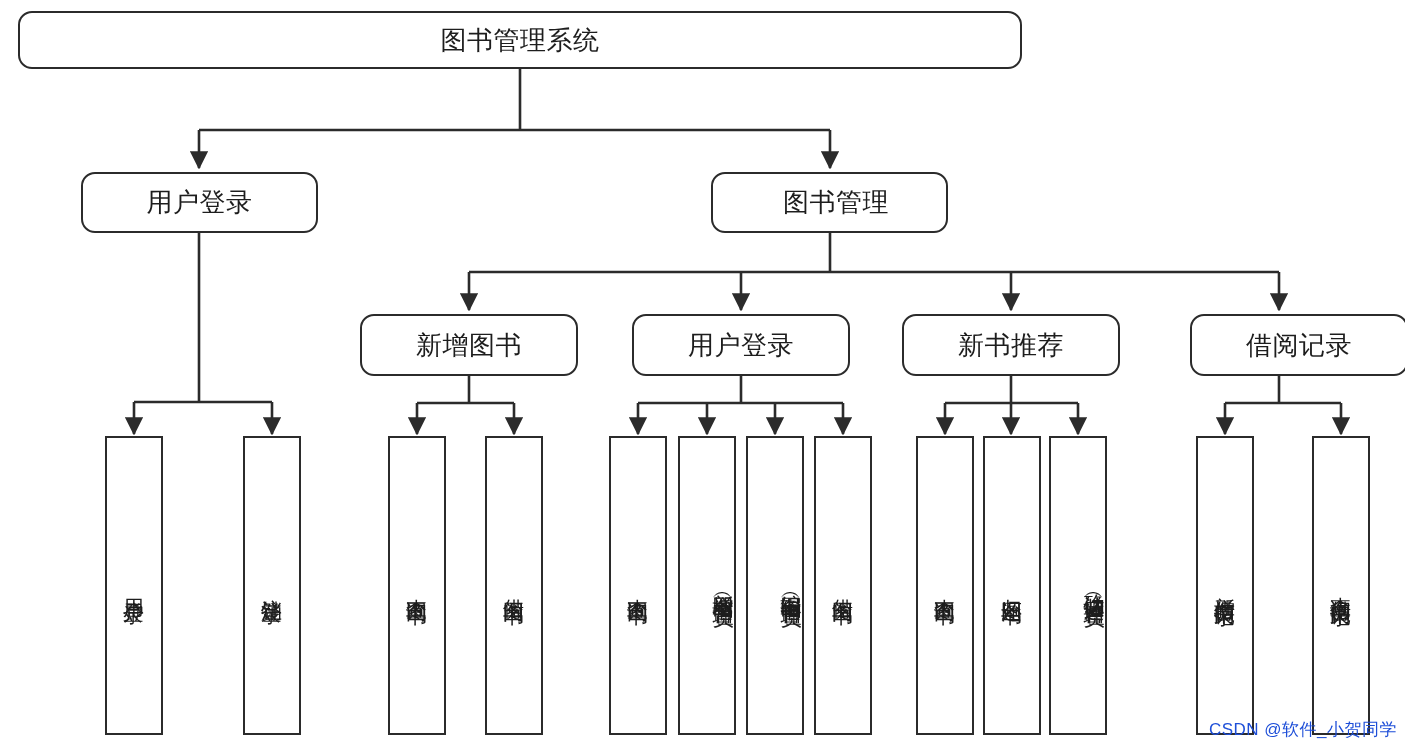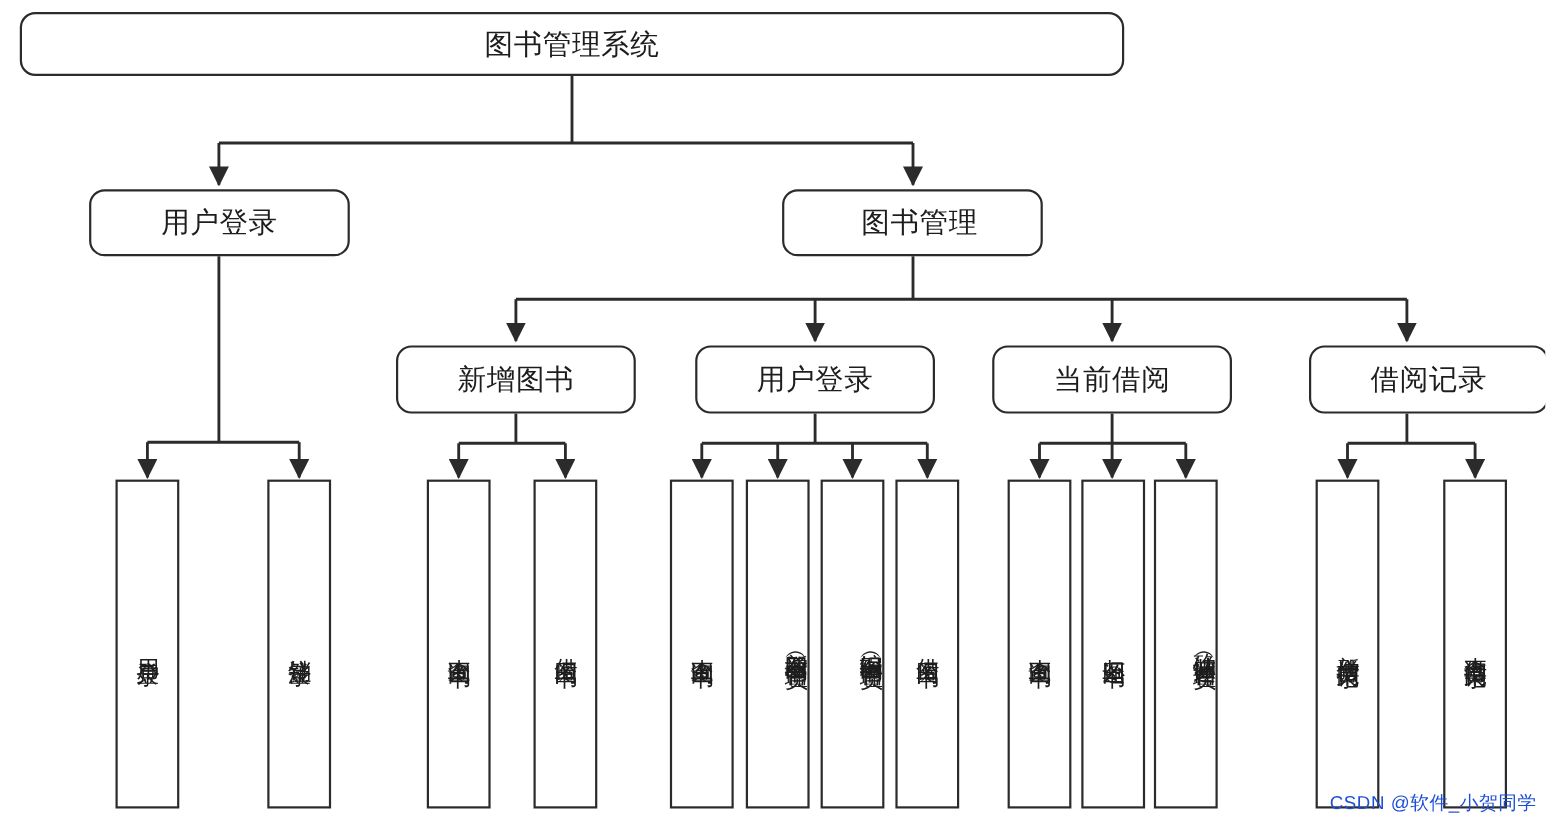--- a/index.html
+++ b/index.html
@@ -140,21 +140,21 @@
     <span class="node-label">图书管理</span>
   </div>
 
   <div class="node horizontal" style="left:360px; top:314px; width:218px; height:62px;">
     <span class="node-label">新增图书</span>
   </div>
   <div class="node horizontal" style="left:632px; top:314px; width:218px; height:62px;">
     <span class="node-label">用户登录</span>
   </div>
   <div class="node horizontal" style="left:902px; top:314px; width:218px; height:62px;">
-    <span class="node-label">当前借阅</span>
+    <span class="node-label">新书推荐</span>
   </div>
   <div class="node horizontal" style="left:1170px; top:314px; width:218px; height:62px;margin-left:20px;">
     <span class="node-label">借阅记录</span>
   </div>
 
   <div class="node vertical centered" style="left:105px; top:436px; width:58px; height:299px;">
     <span class="node-label">用户登录</span>
   </div>
   <div class="node vertical centered" style="left:243px; top:436px; width:58px; height:299px;">
     <span class="node-label">注销登录</span>

